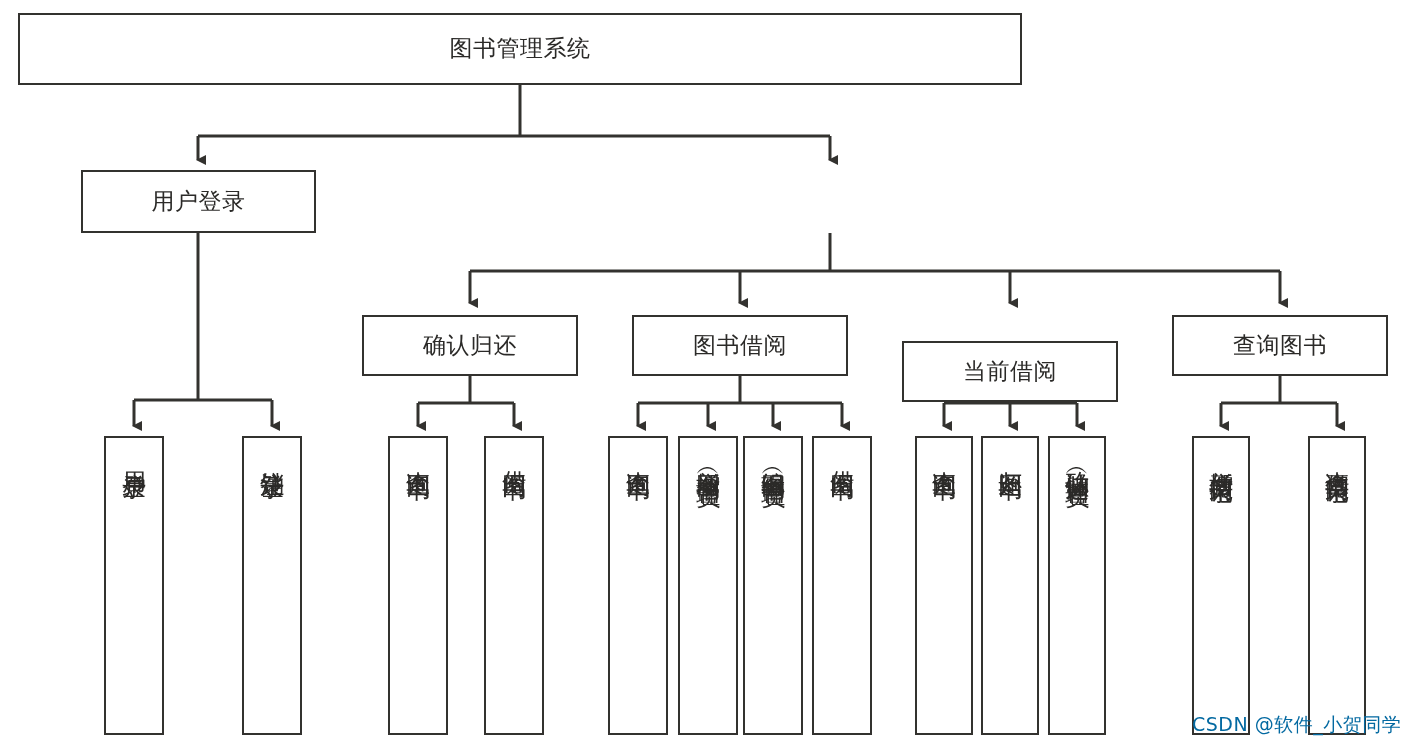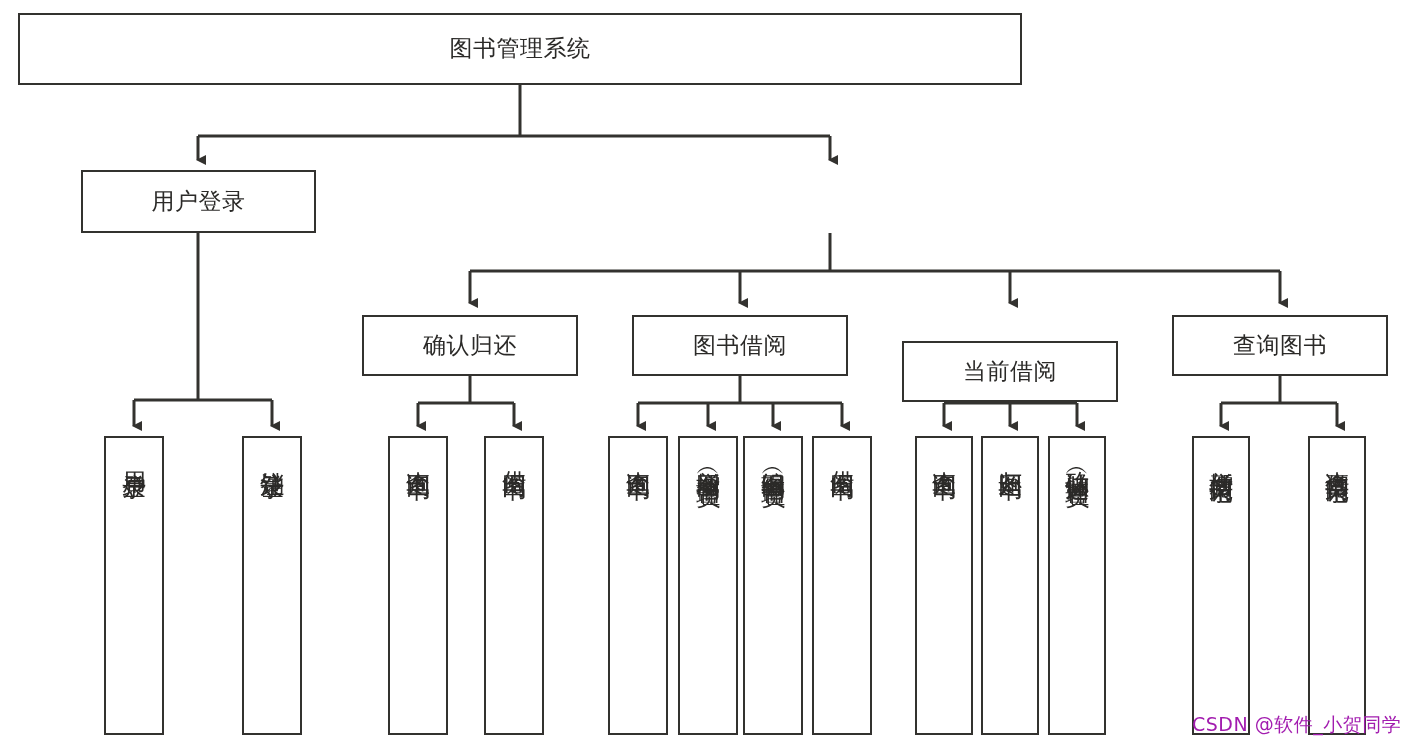--- a/index.html
+++ b/index.html
@@ -50,21 +50,21 @@
     writing-mode: vertical-rl;
     text-orientation: upright;
     font-size: 24px;
     line-height: 1.18;
     letter-spacing: 2px;
     white-space: nowrap;
   }
   .watermark {
     position: absolute;
     font-size: 19px;
-    color: #a21caf;
+    color: #0369a1;
     white-space: nowrap;
     letter-spacing: 0.5px;
   }
 </style>
 </head>
 <body>
 
 <div id="diagram-root">
 
   <svg id="svg-layer" viewBox="0 0 1405 747" xmlns="http://www.w3.org/2000/svg">

